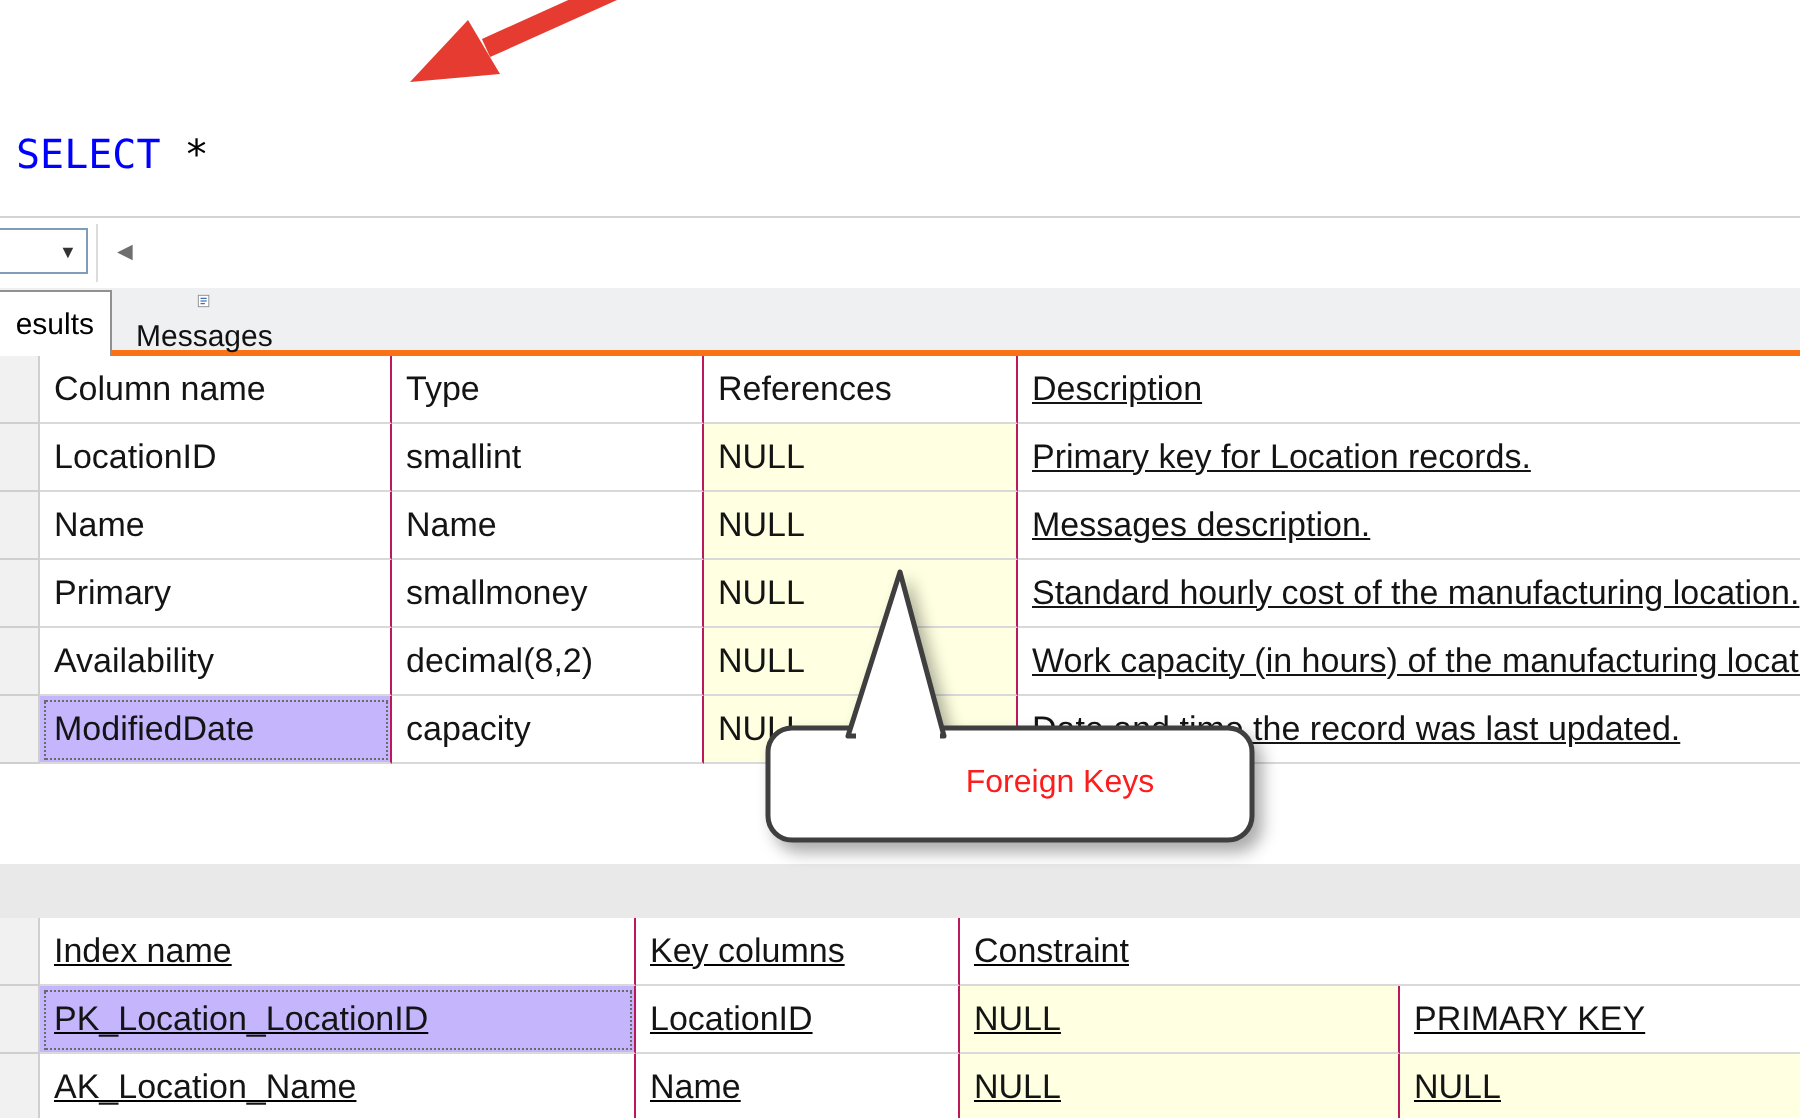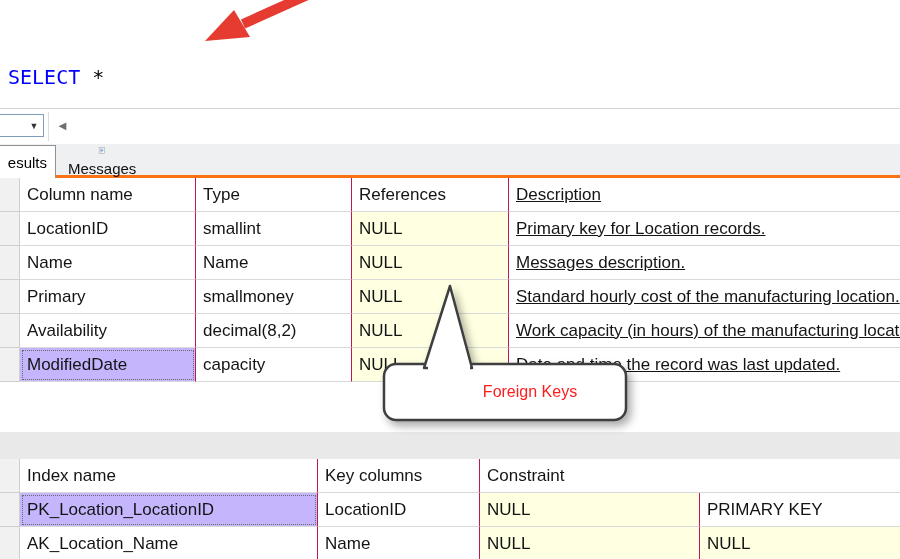--- a/index.html
+++ b/index.html
@@ -35,21 +35,21 @@
     border:1px solid #919191;border-bottom:none;box-sizing:border-box;z-index:2;
     display:flex;align-items:center;justify-content:flex-end;padding-right:8px;
     font-size:15px;color:#000;}
   .tab-messages{position:absolute;left:58px;top:3px;height:30px;display:flex;align-items:center;
     gap:6px;padding:0 10px;font-size:15px;color:#111;flex-direction:column;}
   .msg-icon{display:block;}
   
   .pane{position:absolute;left:0;top:178px;width:900px;height:381px;background:#e9e9e9;overflow:hidden;}
   .grid{position:absolute;left:0;width:900px;background:#fff;overflow:hidden;}
   .grid1{top:0;height:254px;}
-  .grid2{top:281px;height:100px;}
+  .grid2{top:281px;height:100px;text-decoration:underline;}
   .grow{display:flex;height:34px;}
   .gc{
     box-sizing:border-box;border-right:1px solid #be185d;border-bottom:1px solid #d9d9d9;
     padding-left:7px;display:flex;align-items:center;font-size:17px;color:#141414;
     overflow:hidden;white-space:nowrap;background:#fff;
   }
   .rh{width:20px;padding:0;background:#f1f1f1;border-right:1px solid #cfcfcf;border-bottom:1px solid #cfcfcf;flex:none;}
   .g1c1{width:176px;} .g1c2{width:156px;} .g1c3{width:157px;} .g1c4{flex:1;border-right:none;text-decoration:underline;}
   .g2c1{width:298px;} .g2c2{width:162px;} .g2c3{width:220px;} .g2c4{flex:1;border-right:none;}
   .null{background:var(--null-bg);}

